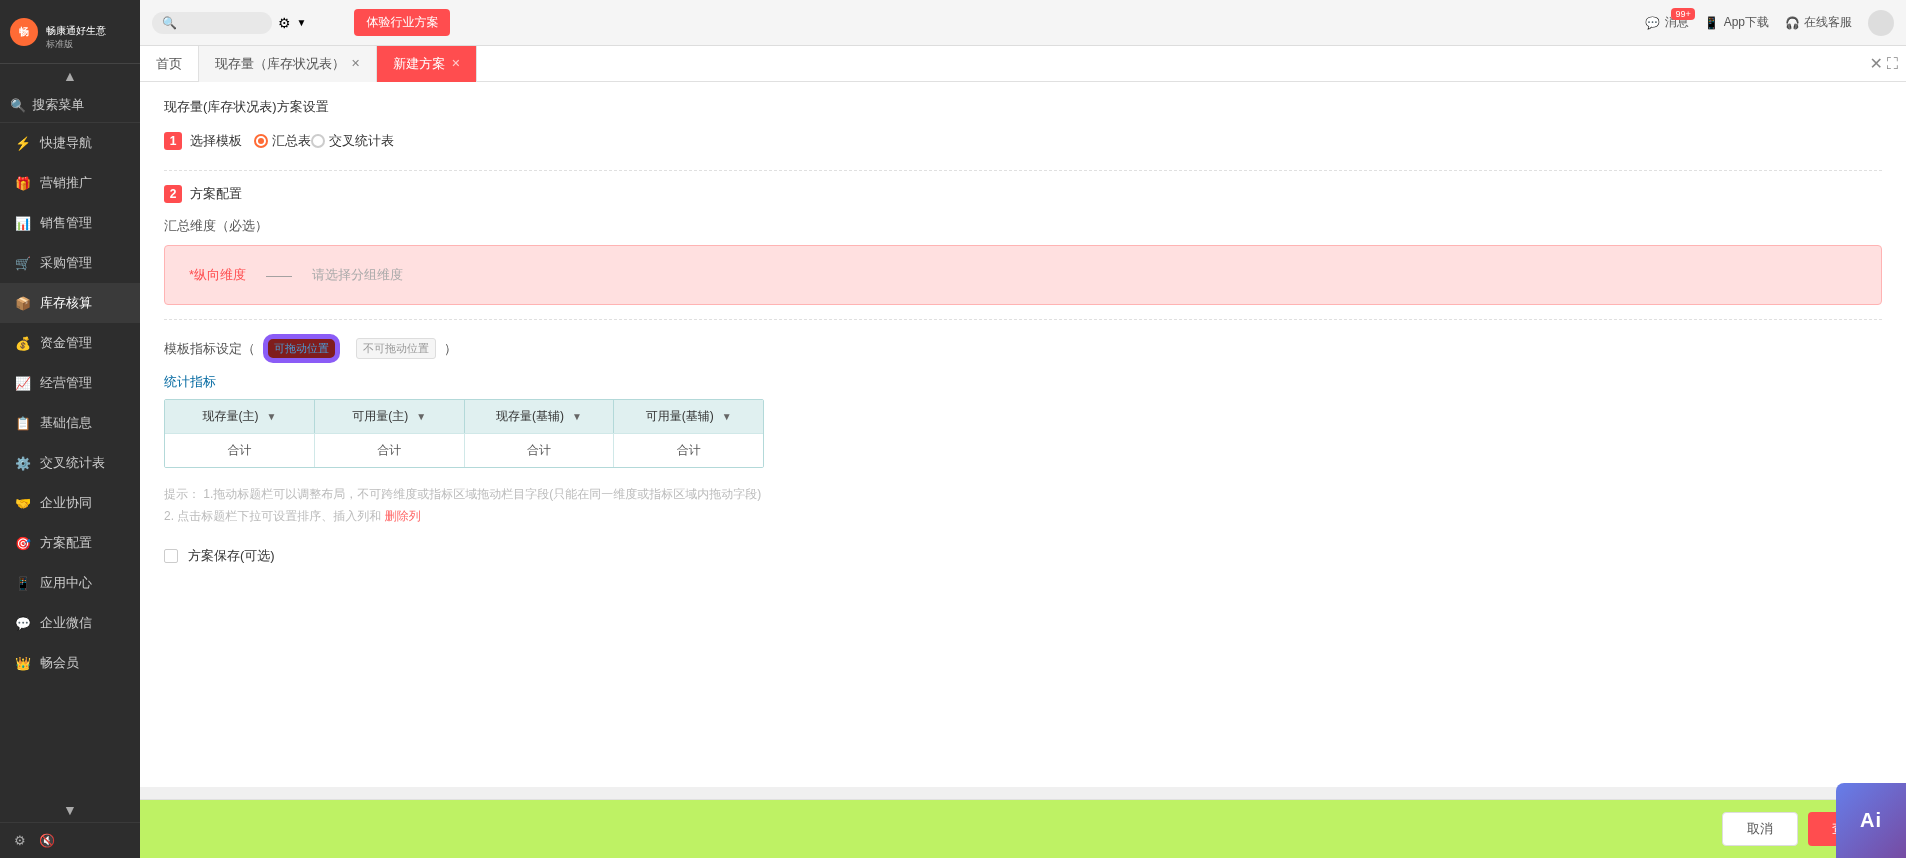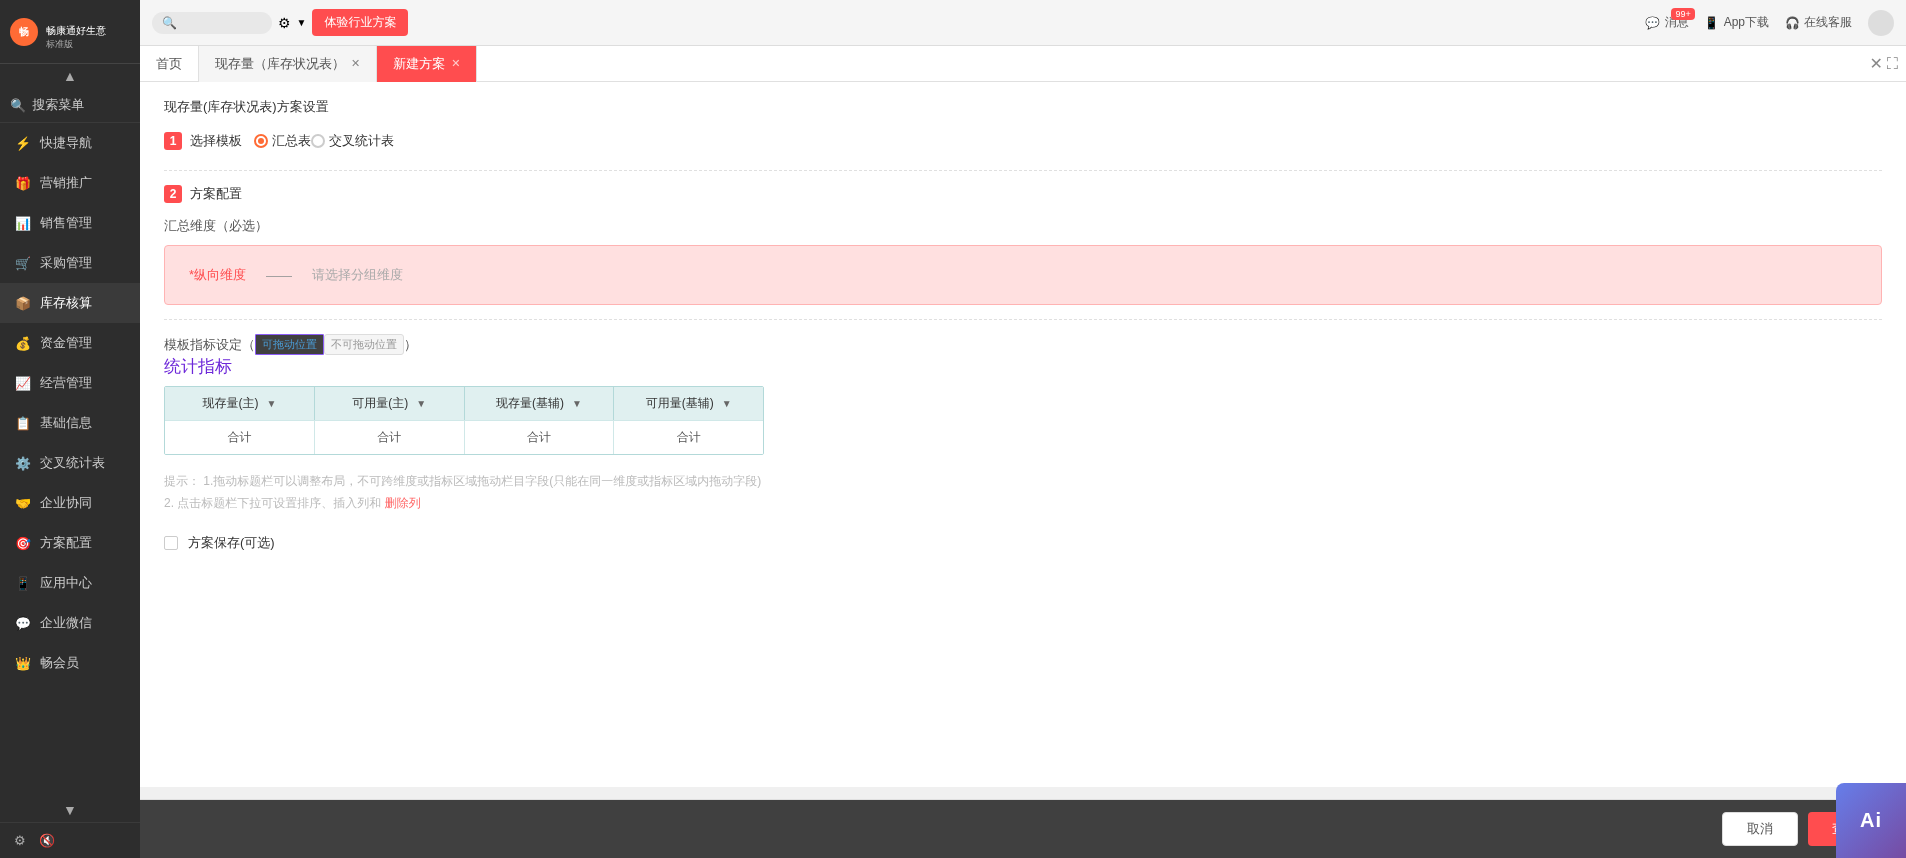--- a/index.html
+++ b/index.html
@@ -94,20 +94,21 @@
       display: flex; align-items: center; gap: 4px;
     }
     .topbar-btn-industry {
       background: #ff4d4f;
       color: white;
       border: none;
       border-radius: 4px;
       padding: 5px 12px;
       font-size: 12px;
       cursor: pointer;
+      margin-left: 42px;
     }
     .topbar-right {
       display: flex; align-items: center; gap: 16px;
     }
     .topbar-icon-group {
       display: flex; align-items: center; gap: 4px;
       color: #555; font-size: 12px; cursor: pointer;
       position: relative;
     }
     .badge {
@@ -255,43 +256,43 @@
     }
     .dimension-arrow {
       color: #999; font-size: 13px; margin: 0 8px;
     }
     .dimension-placeholder {
       color: #aaa; font-size: 13px;
     }
 
     
     .metric-label {
-      font-size: 13px; color: #555; 
-      display: flex; align-items: center; gap: 0;
+      font-size: 13px; color: #555; margin-bottom: 10px;
+      display: flex; align-items: center; gap: 8px;
     }
     .draggable-badge {
-      background: #404040;
-      border: 1px solid #8b5cf6;
-      border-radius: 1px;
+      background: #7f1d1d;
+      border: 5px solid #8b5cf6;
+      border-radius: 10px;
       padding: 2px 6px;
       font-size: 11px;
       color: #4a9bd4;
     }
     .non-draggable-badge {
       background: #f5f5f5;
       border: 1px solid #ddd;
       border-radius: 3px;
       padding: 2px 6px;
       font-size: 11px;
       color: #999;
     }
 
     
     .stats-section-title {
-      color: #6d28d9; font-size: 17px; margin-bottom: 8px;
+      color: #0369a1; font-size: 13px; margin-bottom: 8px;
     }
     .stats-table {
       border: 1px solid #b3d9d9;
       border-radius: 2px;
       overflow: hidden;
       width: 600px;
     }
     .stats-table-header {
       display: flex;
       background: #e0f0f0;
@@ -339,21 +340,21 @@
     }
     .checkbox {
       width: 14px; height: 14px;
       border: 1px solid #ccc;
       border-radius: 2px;
       background: white;
     }
 
     
     .bottom-bar {
-      background: #404040;
+      background: #bef264;
       border-top: 1px solid #e0e0e0;
       padding: 12px 24px;
       display: flex;
       justify-content: flex-end;
       gap: 10px;
       margin-top: 12px;
     }
     .btn-cancel {
       padding: 7px 24px;
       border: 1px solid #ddd;

